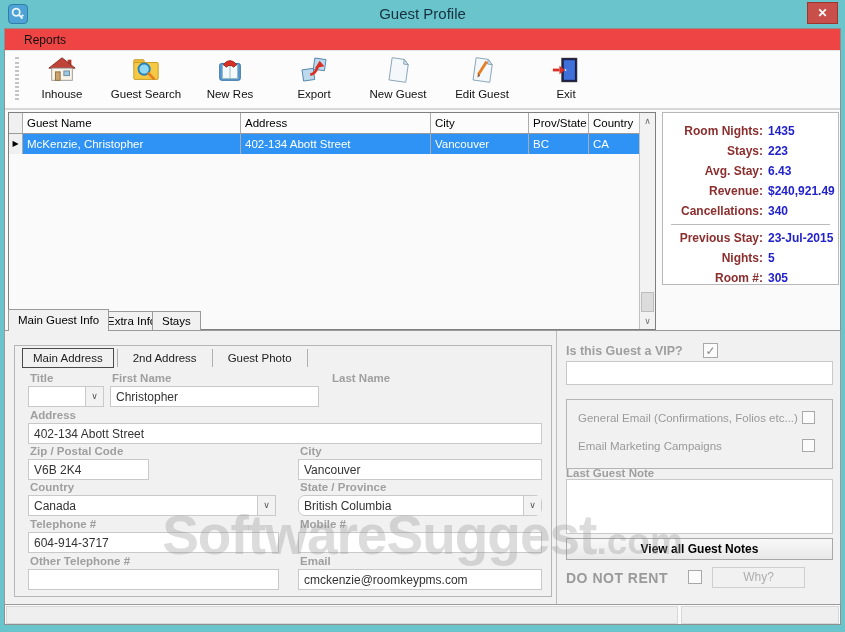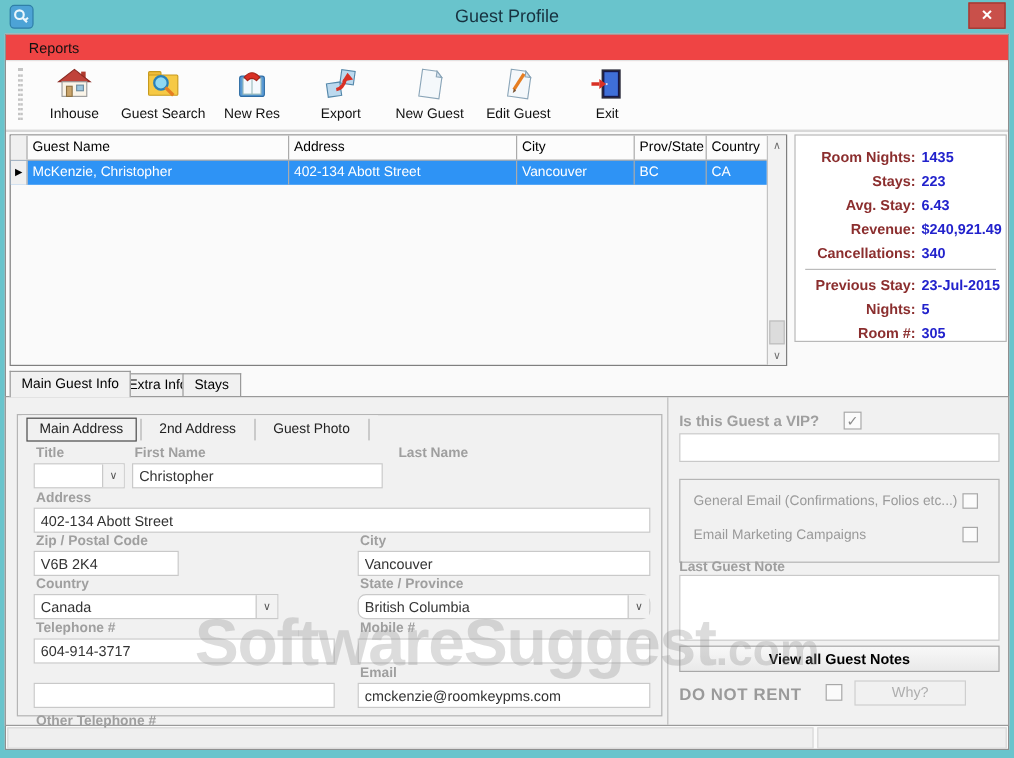--- a/index.html
+++ b/index.html
@@ -13,26 +13,26 @@
   .close-btn { position:absolute; right:7px; top:2px; width:31px; height:22px; background:#c9504a; border:1px solid #9e352f; color:#fff; text-align:center; line-height:20px; font-size:12px; font-weight:bold; cursor:pointer; }
 
   
   .client { position:absolute; left:4px; top:28px; width:837px; height:597px; background:#fafafa; border:1px solid #8f8f8f; }
 
   .menubar { position:absolute; left:5px; top:29px; width:835px; height:22px; background:#ef4444; border-bottom:1px solid #e3e3e3; font-size:12px; color:#111; line-height:22px; padding-left:15px; }
   .menu-item { display:inline-block; padding:0 4px; }
 
   .toolbar { position:absolute; left:5px; top:51px; width:835px; height:59px; background:#fcfcfc; border-bottom:2px solid #d8d8d8; }
   .grip { position:absolute; left:10px; top:6px; bottom:8px; width:4px; border-left:2px dotted #c4c4c4; border-right:2px dotted #c4c4c4; }
-  .tb-buttons { position:absolute; left:20px; top:4px; display:flex; }
+  .tb-buttons { position:absolute; left:20px; top:4px; display:flex;gap:10px; }
   .tb-btn { width:74px; height:52px; display:flex; flex-direction:column; align-items:center; gap:1px; font-size:11.5px; color:#111; cursor:pointer; }
   .tb-btn svg { width:30px; height:30px; }
 
   
-  .gtable { position:absolute; left:8px; top:112px; width:648px; height:193px; background:#fafafa; border:1px solid #7f7f7f; }
+  .gtable { position:absolute; left:8px; top:112px; width:648px; height:218px; background:#fafafa; border:1px solid #7f7f7f; }
   .tbl-header { display:flex; height:21px; background:#fcfcfc; border-bottom:1px solid #9a9a9a; font-size:11.5px; color:#000; }
   .tbl-header .cell, .tbl-row .cell { padding-left:4px; line-height:20px; border-right:1px solid #ababab; overflow:hidden; white-space:nowrap; }
   .gutter { width:14px; background:#f0f0f0; border-right:1px solid #ababab; text-align:center; }
   .c1{width:218px;} .c2{width:190px;} .c3{width:98px;} .c4{width:60px;} .c5{flex:1; border-right:none !important;}
   .tbl-row.selected { display:flex; height:20px; background:#2e93f5; color:#fff; font-size:11.5px; }
   .tbl-row .gutter { color:#000; font-size:8px; line-height:20px; background:#f0f0f0; }
   .vscroll { position:absolute; right:0; top:0; bottom:0; width:16px; background:#f2f2f2; border-left:1px solid #c2c2c2; }
   .vscroll .arrow { position:absolute; left:0; width:15px; height:16px; text-align:center; font-size:9px; color:#707070; line-height:16px; cursor:pointer; }
   .arrow.up { top:0; } .arrow.down { bottom:0; }
   .vthumb { position:absolute; left:1px; bottom:17px; width:13px; height:20px; background:#dcdcdc; border:1px solid #bdbdbd; cursor:pointer; }
@@ -267,36 +267,36 @@
 
   <div class="flabel" style="left:30px; top:409px;">Address</div>
   <input class="field" style="left: 28px; top: 423px; width: 514px;" value="402-134 Abott Street">
 
   <div class="flabel" style="left:30px; top:445px;">Zip / Postal Code</div>
   <input class="field" style="left: 28px; top: 459px; width: 121px;" value="V6B 2K4">
   <div class="flabel" style="left:300px; top:445px;">City</div>
   <input class="field" style="left: 298px; top: 459px; width: 244px;" value="Vancouver">
 
   <div class="flabel" style="left:30px; top:481px;">Country</div>
-  <div class="combo" style="left:28px; top:495px; width:204px;padding-left:20px;">
+  <div class="combo" style="left:28px; top:495px; width:248px;padding-left:20px;">
     <span class="val">Canada</span>
     <span class="dd">∨</span>
   </div>
   <div class="flabel" style="left:300px; top:481px;">State / Province</div>
   <div class="combo" style="left:298px; top:495px; width:244px;border-radius:7px;">
     <span class="val">British Columbia</span>
     <span class="dd">∨</span>
   </div>
 
   <div class="flabel" style="left:30px; top:518px;">Telephone #</div>
   <input class="field" style="left: 28px; top: 532px; width: 251px;" value="604-914-3717">
   <div class="flabel" style="left:300px; top:518px;">Mobile #</div>
   <input class="field" style="left: 298px; top: 532px; width: 244px;" value="">
 
-  <div class="flabel" style="left:30px; top:555px;margin-top:40px;">Other Telephone #</div>
+  <div class="flabel" style="left:30px; top:555px;">Other Telephone #</div>
   <input class="field" style="left: 28px; top: 569px; width: 251px;" value="">
   <div class="flabel" style="left:300px; top:555px;">Email</div>
   <input class="field" style="left: 298px; top: 569px; width: 244px;" value="cmckenzie@roomkeypms.com">
 
   <div class="rp-label" style="left:566px; top:344px; font-size:12.5px;">Is this Guest a VIP?</div>
   <div class="checkbox" style="left:703px; top:343px; width:15px; height:15px; font-size:12px; line-height:14px;">✓</div>
   <input class="field" style="left: 566px; top: 361px; width: 267px; height: 24px;" value="">
 
   <div class="groupbox" style="left:566px; top:399px; width:267px; height:70px;"></div>
   <div class="rp-label" style="left:578px; top:412px; font-size:11.5px; font-weight:normal; color:#9a9a9a;">General Email (Confirmations, Folios etc...)</div>

